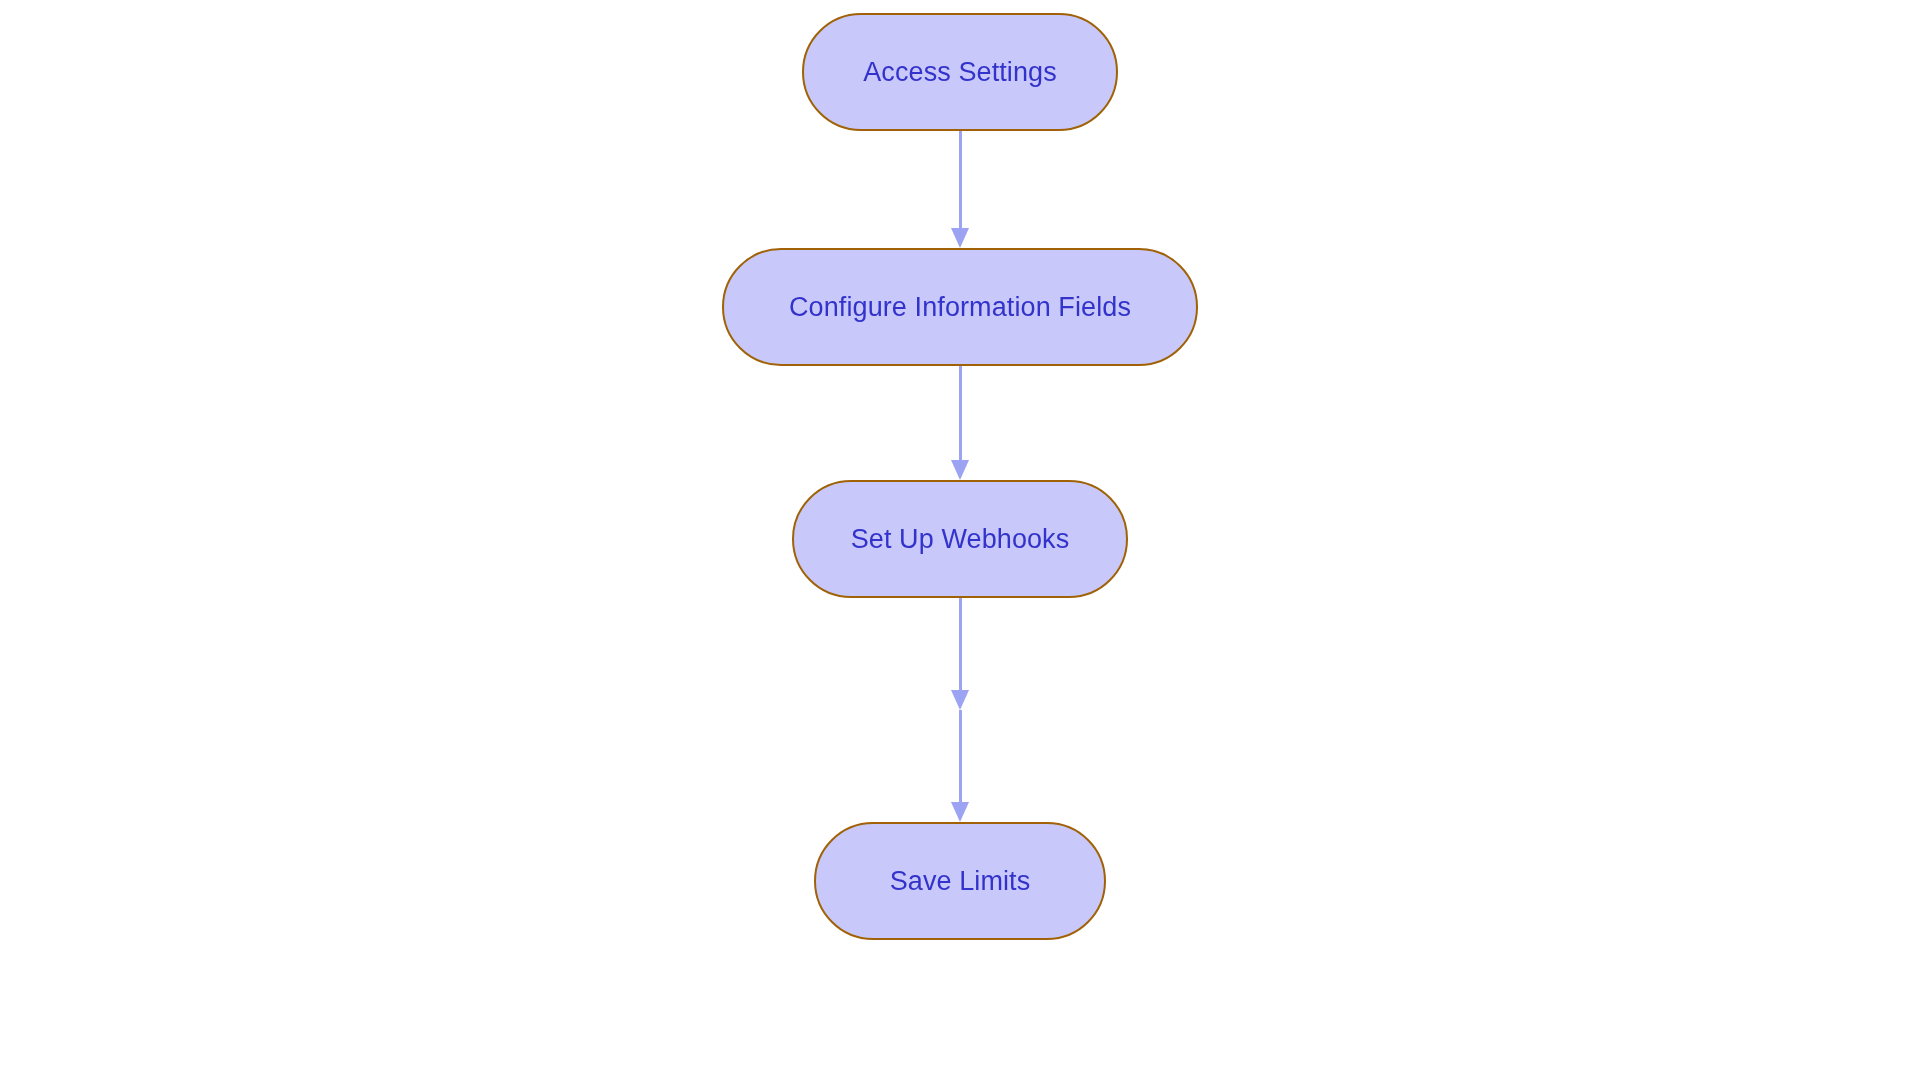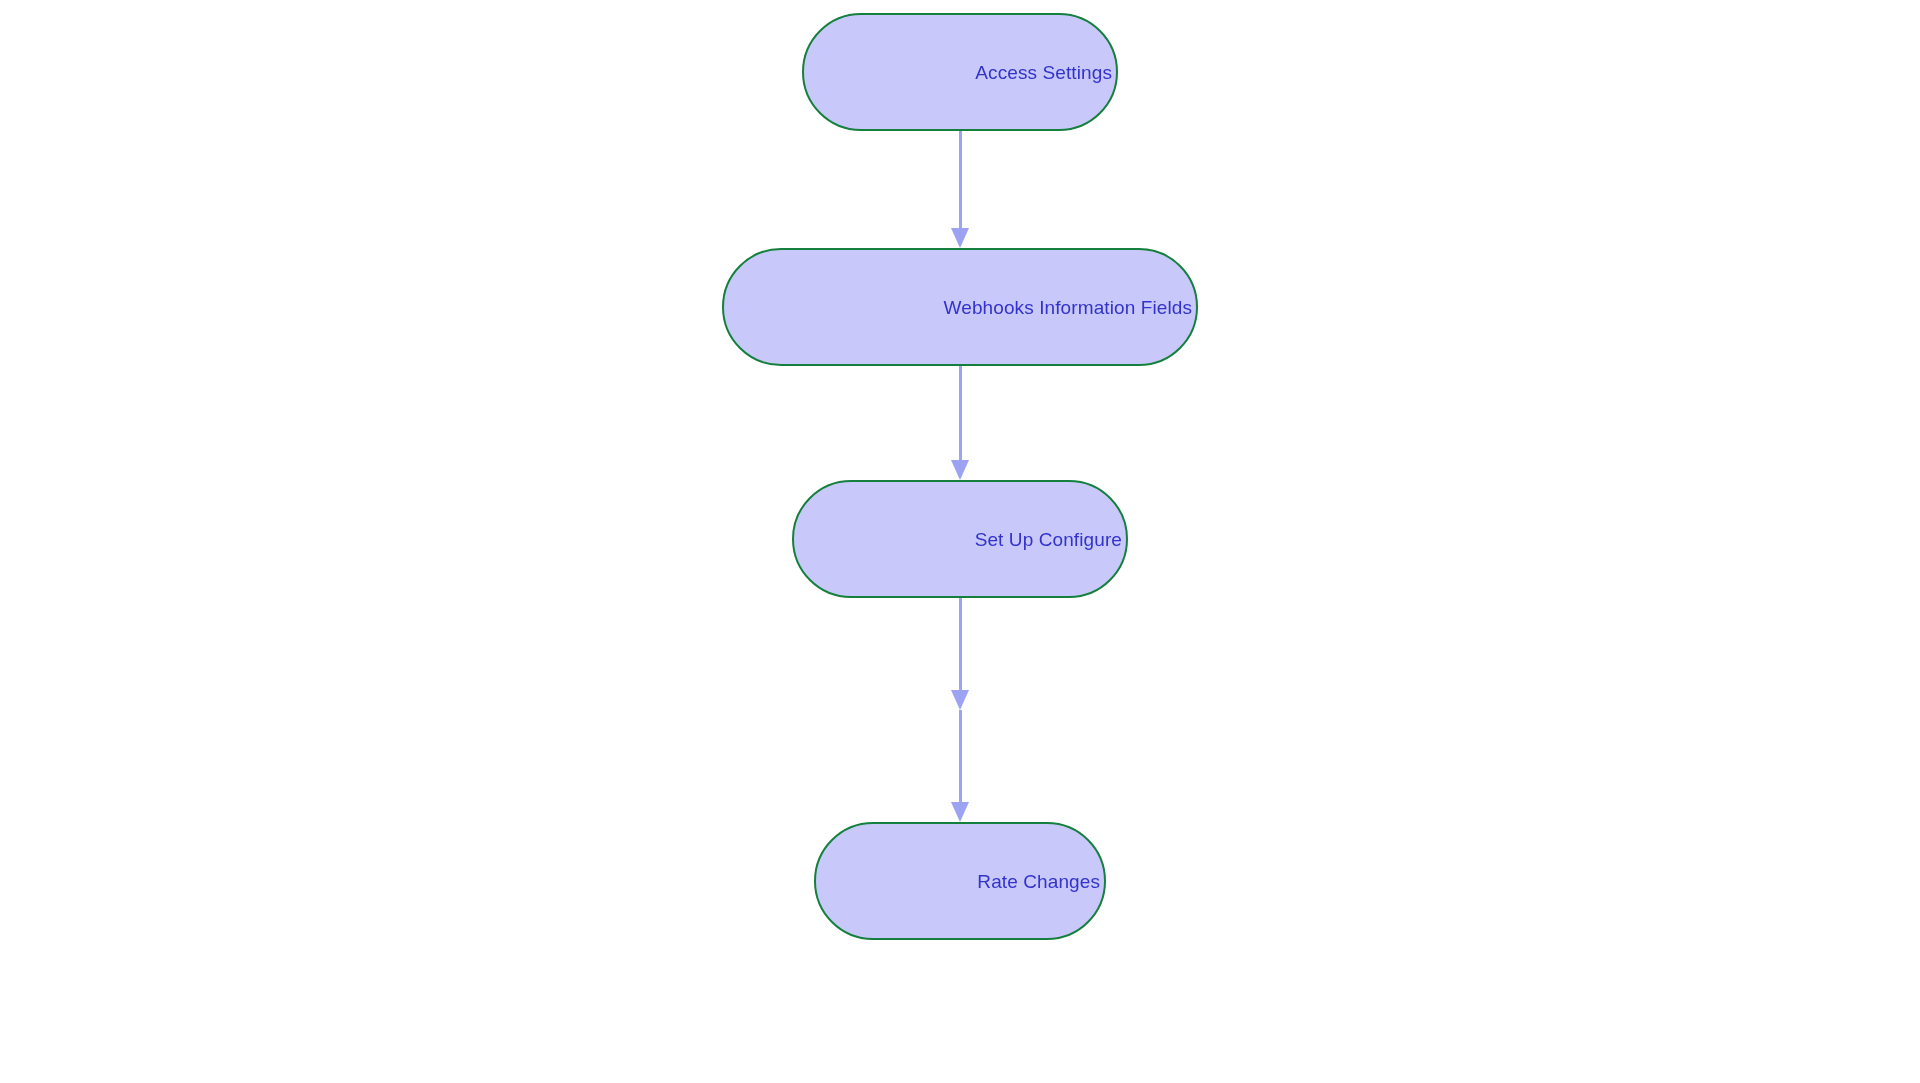--- a/index.html
+++ b/index.html
@@ -30,26 +30,26 @@
     height: 1083px;
     display: flex;
     flex-direction: column;
     align-items: center;
   }
 
   .node {
     box-sizing: border-box;
     display: flex;
     align-items: center;
-    justify-content: flex-end;
+    justify-content: center;
     background: #c8c9fa;
-    border: 2px solid #15803d;
+    border: 2px solid #a16207;
     border-radius: 9999px;
     color: #3333cc;
-    font-size: 19px;
+    font-size: 27px;
     font-weight: 400;
     letter-spacing: 0.1px;
     white-space: nowrap;
     line-height: 1;
   }
 
   .node-label {
     display: block;
     padding: 0 4px;
     color: #3333cc;
@@ -97,41 +97,41 @@
     <div class="node node-1">
       <span class="node-label">Access Settings</span>
     </div>
 
     <div class="connector connector-1">
       <div class="connector-line"></div>
       <div class="connector-head"></div>
     </div>
 
     <div class="node node-2">
-      <span class="node-label">Webhooks Information Fields</span>
+      <span class="node-label">Configure Information Fields</span>
     </div>
 
     <div class="connector connector-2">
       <div class="connector-line"></div>
       <div class="connector-head"></div>
     </div>
 
     <div class="node node-3">
-      <span class="node-label">Set Up Configure</span>
+      <span class="node-label">Set Up Webhooks</span>
     </div>
 
     <div class="connector connector-3">
       <div class="connector-line"></div>
       <div class="connector-head"></div>
     </div>
 
 
     <div class="connector connector-4">
       <div class="connector-line"></div>
       <div class="connector-head"></div>
     </div>
 
     <div class="node node-5">
-      <span class="node-label">Rate Changes</span>
+      <span class="node-label">Save Limits</span>
     </div>
 
   </div>
 </div>
 
 </body></html>

